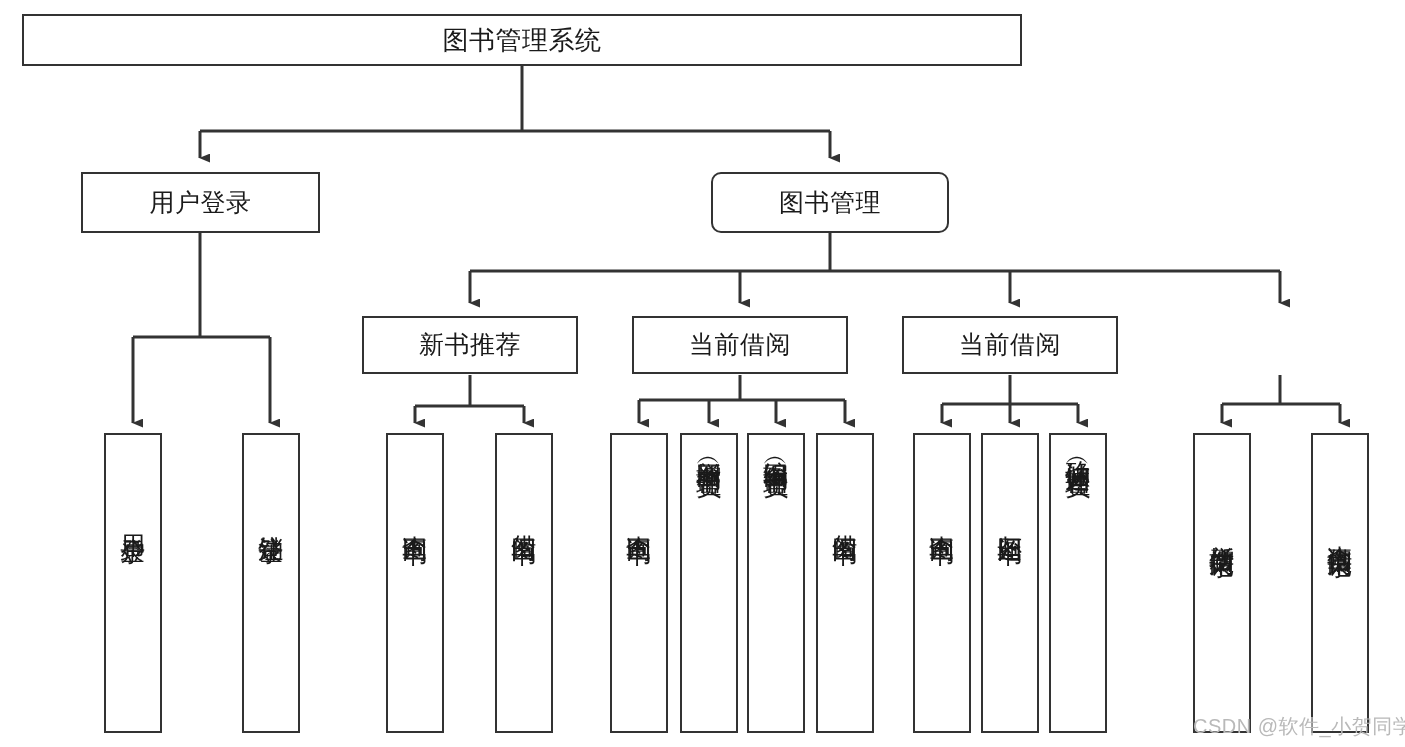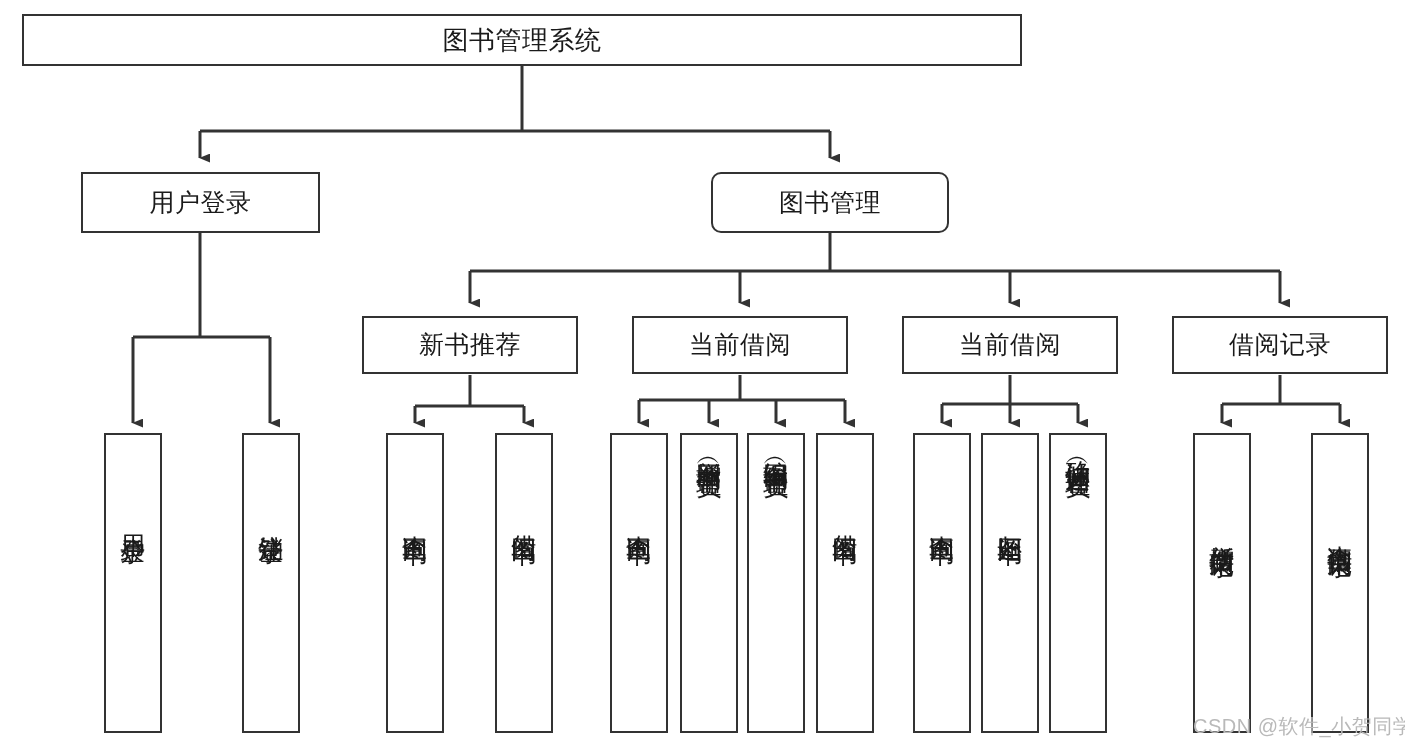--- a/index.html
+++ b/index.html
@@ -146,23 +146,20 @@
 
   <div class="node horiz" style="left:362px; top:316px; width:216px; height:58px;align-items:center;">
     <span class="label">新书推荐</span>
   </div>
   <div class="node horiz" style="left:632px; top:316px; width:216px; height:58px;">
     <span class="label">当前借阅</span>
   </div>
   <div class="node horiz" style="left:902px; top:316px; width:216px; height:58px;">
     <span class="label">当前借阅</span>
   </div>
-  <div class="node horiz" style="left:1172px; top:316px; width:216px; height:58px;">
-    <span class="label">借阅记录</span>
-  </div>
 
   <div class="node vert mid" style="left:104px; top:433px; width:58px; height:300px;">
     <span class="label">用户登录</span>
   </div>
   <div class="node vert mid" style="left:242px; top:433px; width:58px; height:300px;">
     <span class="label">注销登录</span>
   </div>
 
   <div class="node vert mid" style="left:386px; top:433px; width:58px; height:300px;">
     <span class="label">查询图书</span>

